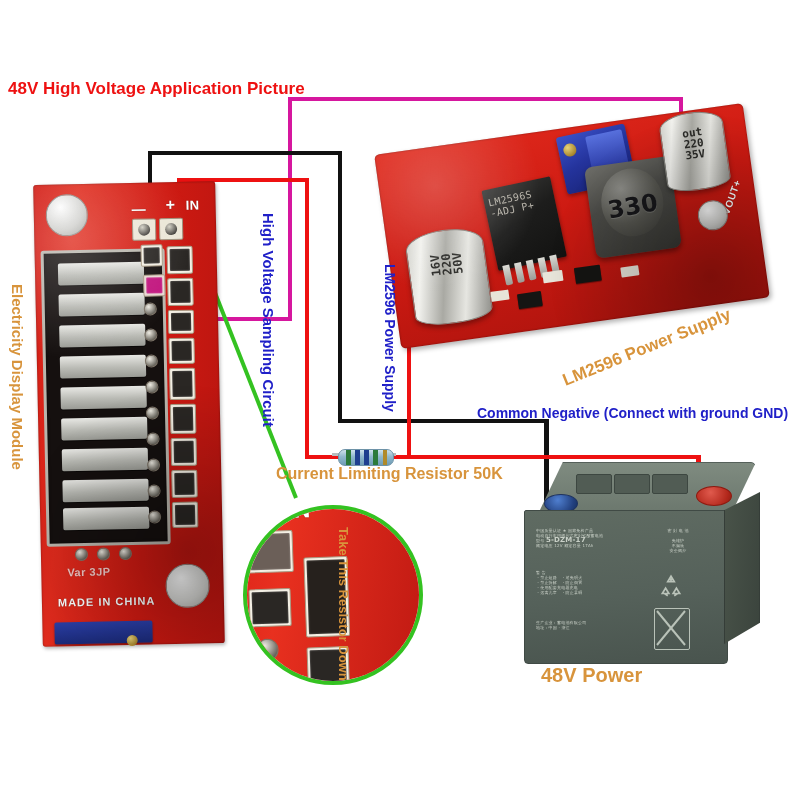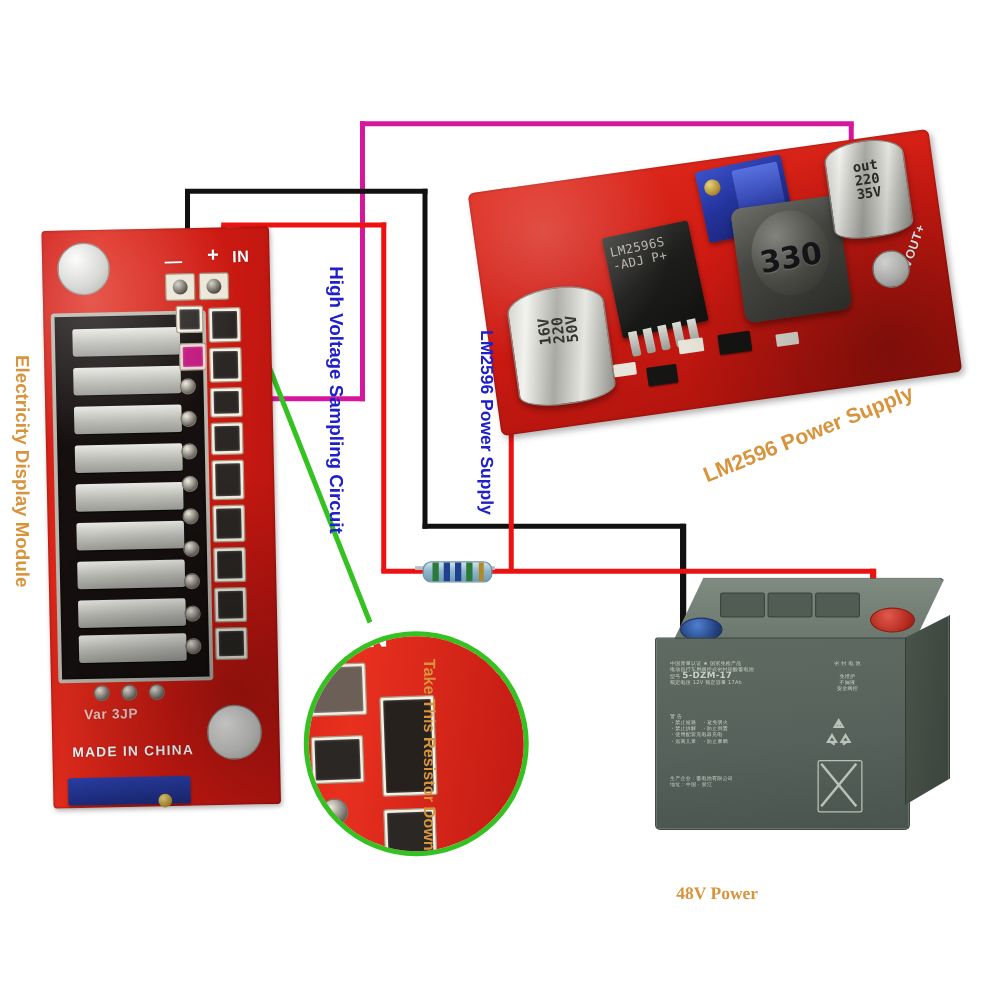--- a/index.html
+++ b/index.html
@@ -364,29 +364,32 @@
       <div class="pad" style="left:54px;top:108px;width:40px;height:36px;">
           <div class="pad-in"></div>
         </div>
       <div class="pad" style="left:110px;top:168px;width:40px;height:40px;">
           <div class="pad-in"></div>
         </div>
       <div class="via" style="left:60px;top:158px;width:20px;height:20px;"></div>
     </div>
   </div>
 
+  <div class="lbl t-red" style="left:8px;top:79px;font-size:17px;">48V High Voltage Application Picture</div>
 
 
   <div class="lbl t-blue vert" style="left:277px;top:213px;font-size:15px;transform:rotate(90deg);">High Voltage Sampling Circuit</div>
 
   <div class="lbl t-blue vert" style="left:398px;top:264px;font-size:14px;transform:rotate(90deg);">LM2596 Power Supply</div>
 
   <div class="lbl t-tan vert" style="left:26px;top:284px;font-size:15px;transform:rotate(90deg);">Electricity Display Module</div>
 
   <div class="lbl t-tan" style="left:560px;top:372px;font-size:17px;transform:rotate(-22deg);transform-origin:0 0;">LM2596 Power Supply</div>
 
-
+  <div class="lbl t-blue" style="left:477px;top:405px;font-size:14px;">Common Negative (Connect with ground GND)</div>
+
+  <div class="lbl t-tan" style="left:276px;top:465px;font-size:16px;">Current Limiting Resistor 50K</div>
 
   <div class="lbl t-tan vert" style="left:351px;top:527px;font-size:13px;transform:rotate(90deg);">Take This Resistor Down</div>
 
-  <div class="lbl t-tan" style="left:541px;top:708px;font-size:14px;font-family:Liberation Serif, serif;">48V Power</div>
+  <div class="lbl t-tan" style="left:541px;top:664px;font-size:20px;">48V Power</div>
 
 </div>
 
 </body></html>

